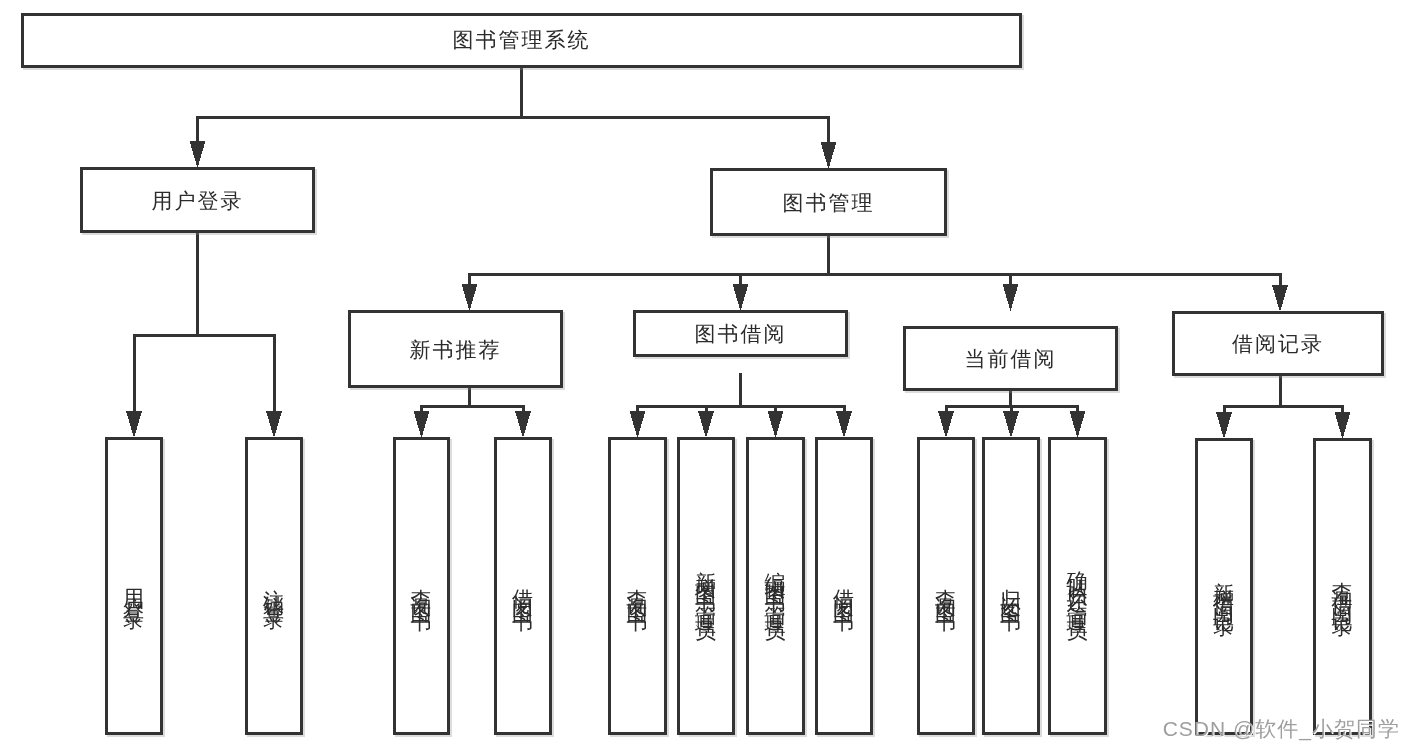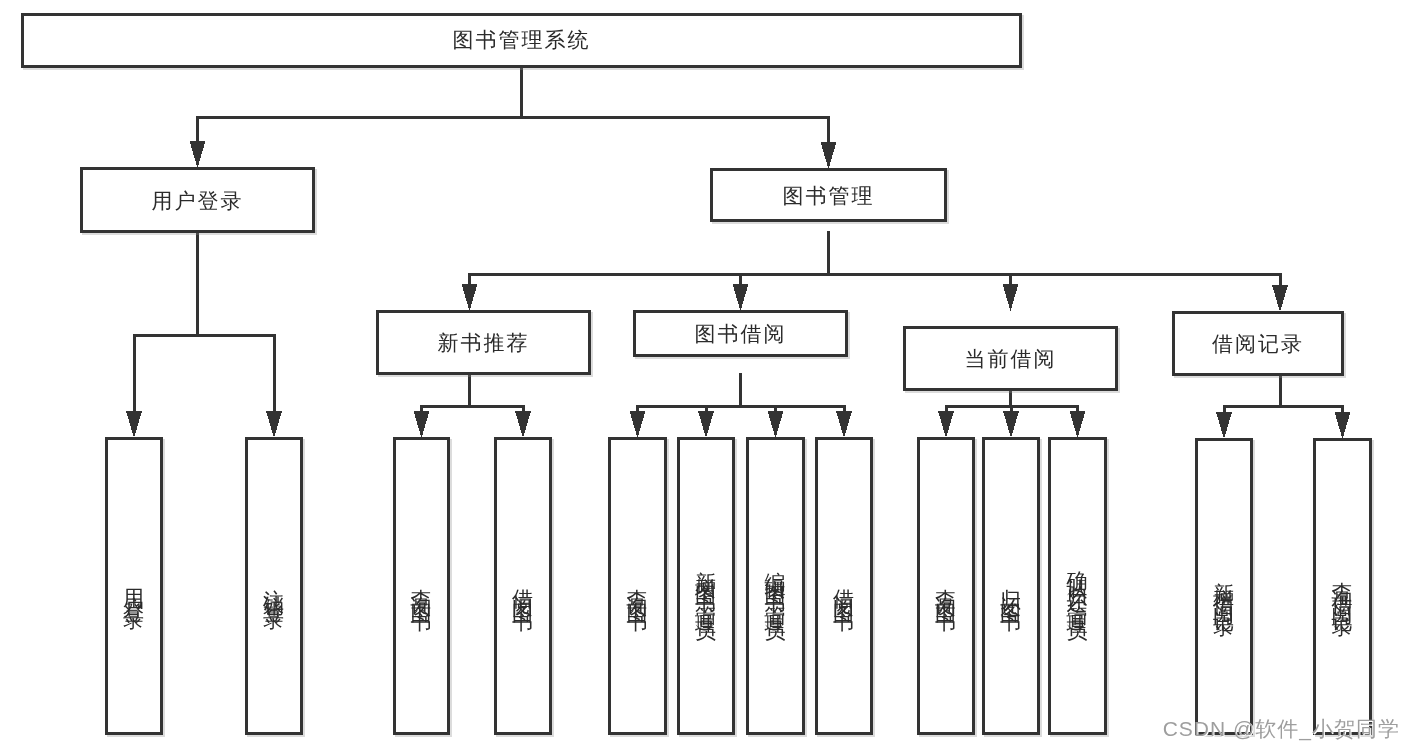--- a/index.html
+++ b/index.html
@@ -127,33 +127,33 @@
       </g>
     </svg>
 
   <div id="watermark">CSDN @软件_小贺同学</div>
 <div class="node" style="left: 21px; top: 13px; width: 1001px; height: 55px; font-family: Liberation Serif, serif;">
       <span class="lbl">图书管理系统</span>
     </div>
     <div class="node" style="left: 80px; top: 167px; width: 235px; height: 66px;">
       <span class="lbl">用户登录</span>
     </div>
-    <div class="node" style="left: 710px; top: 168px; width: 237px; height: 54px;">
+    <div class="node" style="left: 710px; top: 168px; width: 237px; height: 68px;">
       <span class="lbl">图书管理</span>
     </div>
-    <div class="node" style="left: 376px; top: 310px; width: 215px; height: 65px;">
+    <div class="node" style="left: 348px; top: 310px; width: 215px; height: 78px;">
       <span class="lbl">新书推荐</span>
     </div>
     <div class="node" style="left: 633px; top: 310px; width: 215px; height: 47px;">
       <span class="lbl">图书借阅</span>
     </div>
     <div class="node" style="left: 903px; top: 326px; width: 215px; height: 65px;">
       <span class="lbl">当前借阅</span>
     </div>
-    <div class="node" style="left: 1172px; top: 311px; width: 172px; height: 65px;">
+    <div class="node" style="left: 1172px; top: 311px; width: 212px; height: 65px;">
       <span class="lbl">借阅记录</span>
     </div>
     <div class="node vert" style="left: 105px; top: 437px; width: 58px; height: 298px;">
       <span class="lbl">用户登录</span>
     </div>
     <div class="node vert" style="left: 245px; top: 437px; width: 58px; height: 298px;">
       <span class="lbl">注销登录</span>
     </div>
     <div class="node vert" style="left: 393px; top: 437px; width: 57px; height: 298px;">
       <span class="lbl">查询图书</span>

